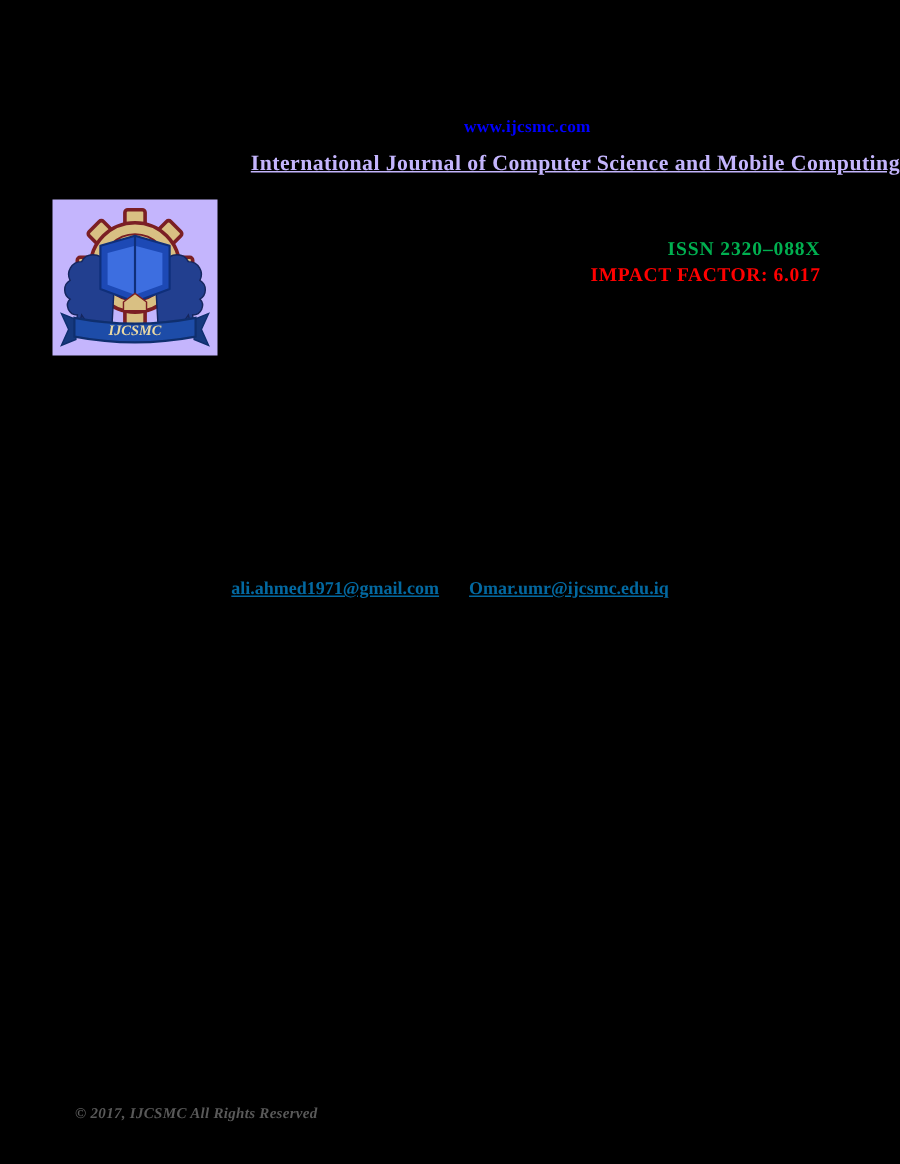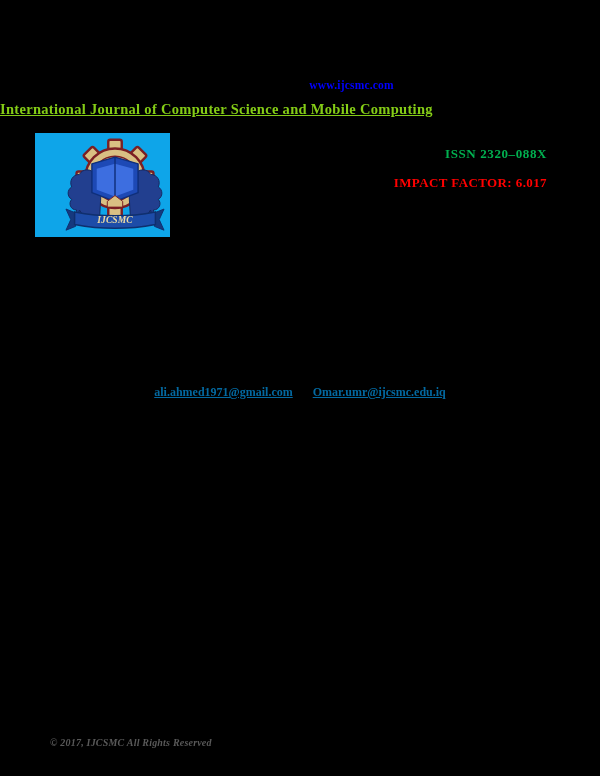--- a/index.html
+++ b/index.html
@@ -33,44 +33,43 @@
   .line-available .site-link {
     color: #0000ff;
     cursor: pointer;
   }
   
   .journal-title {
     position: absolute;
     top: 101px;
     left: 0;
     width: 600px;
-    text-align: left;
+    text-align: right;
     font-size: 14.5px;
     font-weight: bold;
     letter-spacing: 0.3px;
-    color: #84cc16;
+    color: #c4b5fd;
     text-decoration: underline;
   }
   
   .logo-box {
     position: absolute;
     left: 35px;
     top: 133px;
     width: 110px;
     height: 104px;
-    background: #0ea5e9;
+    background: #c4b5fd;
     display: flex;
     align-items: center;
     justify-content: center;
-    padding-left: 25px;
   }
   
   .issn-line {
     position: absolute;
-    top: 146px;
+    top: 158px;
     right: 53px;
     color: #00b050;
     font-size: 13px;
     font-weight: bold;
     letter-spacing: 0.6px;
     white-space: nowrap;
   }
   .impact-line {
     position: absolute;
     top: 175px;

